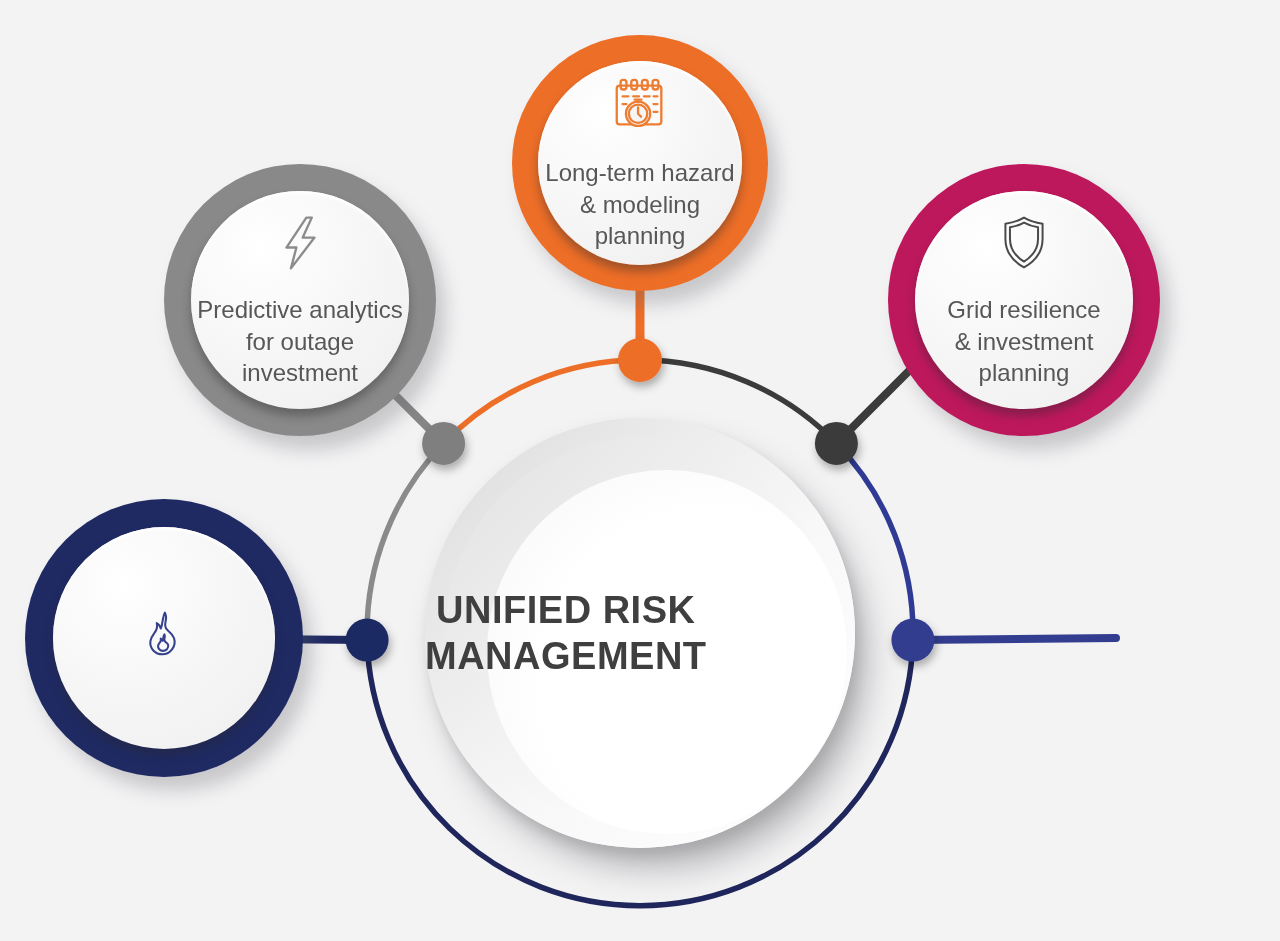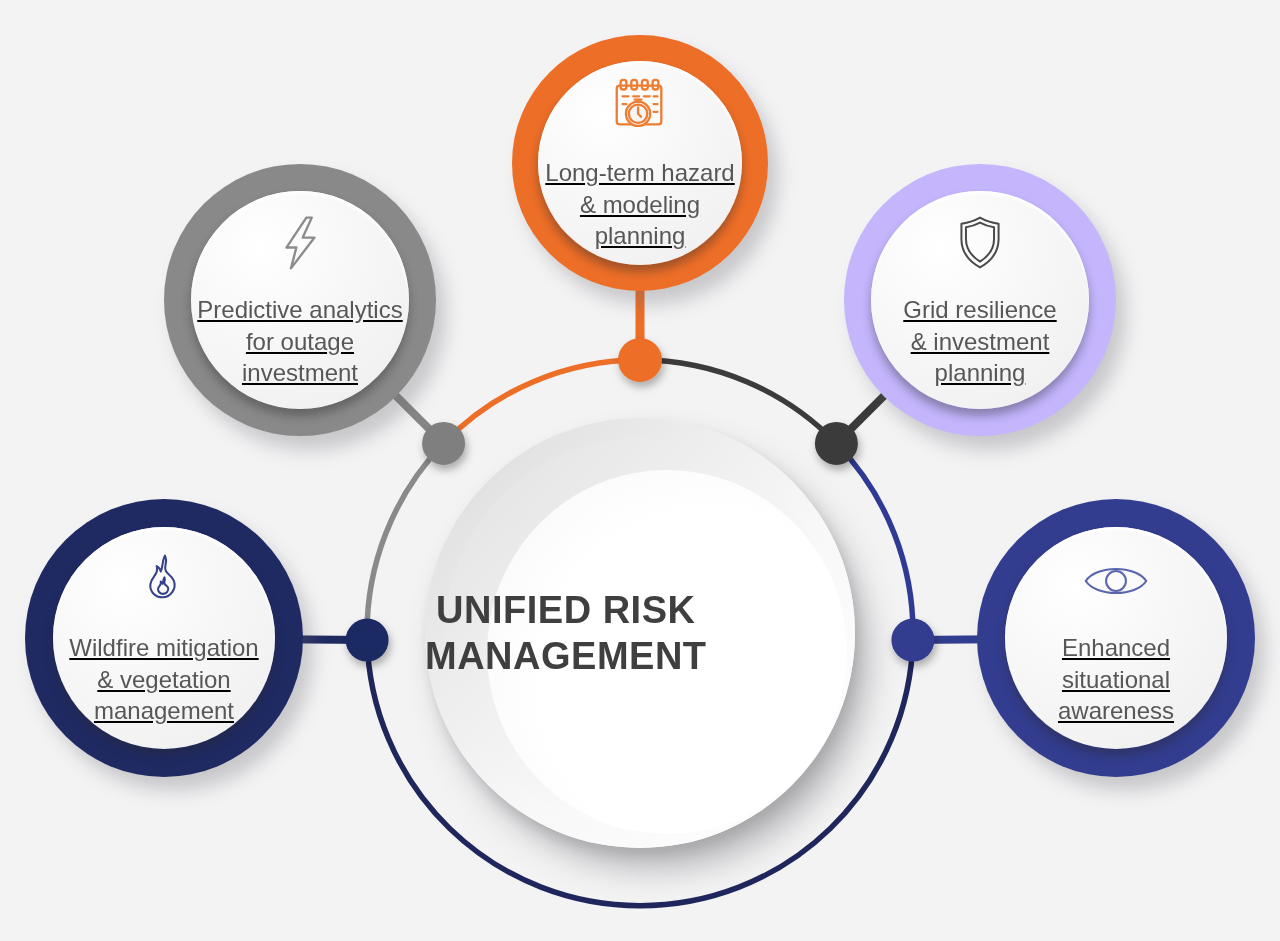--- a/index.html
+++ b/index.html
@@ -46,32 +46,32 @@
   
   .satellite{
     position:absolute;border-radius:50%;z-index:3;
     box-shadow:10px 14px 18px rgba(100,100,105,.30);
   }
   .sat-inner{
     position:absolute;border-radius:50%;
     background:radial-gradient(circle at 32% 26%,#ffffff 0%,#f8f7f8 45%,#f3f2f3 75%,#ecebec 100%);
     box-shadow:0 7px 10px rgba(40,40,45,.38), inset 0 3px 3px rgba(255,255,255,.95);
     display:flex;flex-direction:column;align-items:center;justify-content:center;
-    gap:19px;text-align:center;text-decoration:underline;
+    gap:19px;text-align:center;
   }
   .sat-label{
     font-size:24px;line-height:1.32;color:#575757;white-space:pre-line;
   }
   .icon-box{height:64px;display:flex;align-items:center;justify-content:center;}
 
   .sat-orange{left:512px;top:35px;width:256px;height:256px;background:#ED6E27;}
   .sat-orange .sat-inner{inset:26px;}
   .sat-gray{left:164px;top:164px;width:272px;height:272px;background:#898989;}
   .sat-gray .sat-inner{inset:27px;}
-  .sat-charcoal{left:844px;top:164px;width:272px;height:272px;background:#c4b5fd;}
+  .sat-charcoal{left:888px;top:164px;width:272px;height:272px;background:#be185d;}
   .sat-charcoal .sat-inner{inset:27px;}
   .sat-navy{left:25px;top:499px;width:278px;height:278px;background:#1F2A63;}
   .sat-navy .sat-inner{inset:28px;}
   .sat-indigo{left:977px;top:499px;width:278px;height:278px;background:#333D8F;}
   .sat-indigo .sat-inner{inset:28px;}
 </style>
 </head>
 <body>
 
 <div class="stage">
@@ -167,33 +167,17 @@
   </div>
 
   <div class="satellite sat-navy">
     <div class="sat-inner">
       <div class="icon-box">
         <svg width="58" height="62" viewBox="0 0 64 64" fill="none" stroke="#36428D" stroke-width="2.3" stroke-linecap="round" stroke-linejoin="round">
           <path d="M33 4 c4 8 -2 11 1 17 c2 4 7 5 9 11 c3 9 -4 18 -12.5 18 c-8.5 0 -14.5 -6.5 -13.5 -14.5 c0.9 -7 6 -9 7 -14 c0.7 -3.2 0 -6 0 -6 c2.5 1.5 4 3.6 4.5 6 c2 -4 1.5 -11.5 4.5 -17.5 z"></path>
           <path d="M32.5 28 c1.5 3.2 -1.2 4.6 0.3 7.2 c1 1.8 3.2 2.1 3.8 4.6 c0.8 3.6 -2.5 6.4 -5.8 6.4 c-3.2 0 -5.8 -2.6 -5.3 -5.8 c0.4 -2.6 2.4 -3.3 2.9 -5.4 c0.3 -1.2 0 -2.4 0 -2.4 c1 0.6 1.8 1.5 2.1 2.5 c0.8 -1.7 0.3 -4.2 2 -7.1 z"></path>
         </svg>
       </div>
-      <div class="sat-label">Wildfire mitigation
-&amp; vegetation
-management</div>
     </div>
   </div>
 
-  <div class="satellite sat-indigo">
-    <div class="sat-inner">
-      <div class="icon-box">
-        <svg width="68" height="48" viewBox="0 0 72 48" fill="none" stroke="#5966AD" stroke-width="2.2">
-          <path d="M4 24 C15 7 57 7 68 24 C57 41 15 41 4 24 Z"></path>
-          <circle cx="36" cy="24" r="10.5"></circle>
-        </svg>
-      </div>
-      <div class="sat-label">Enhanced
-situational
-awareness</div>
-    </div>
-  </div>
 
 </div>
 
 </body></html>

